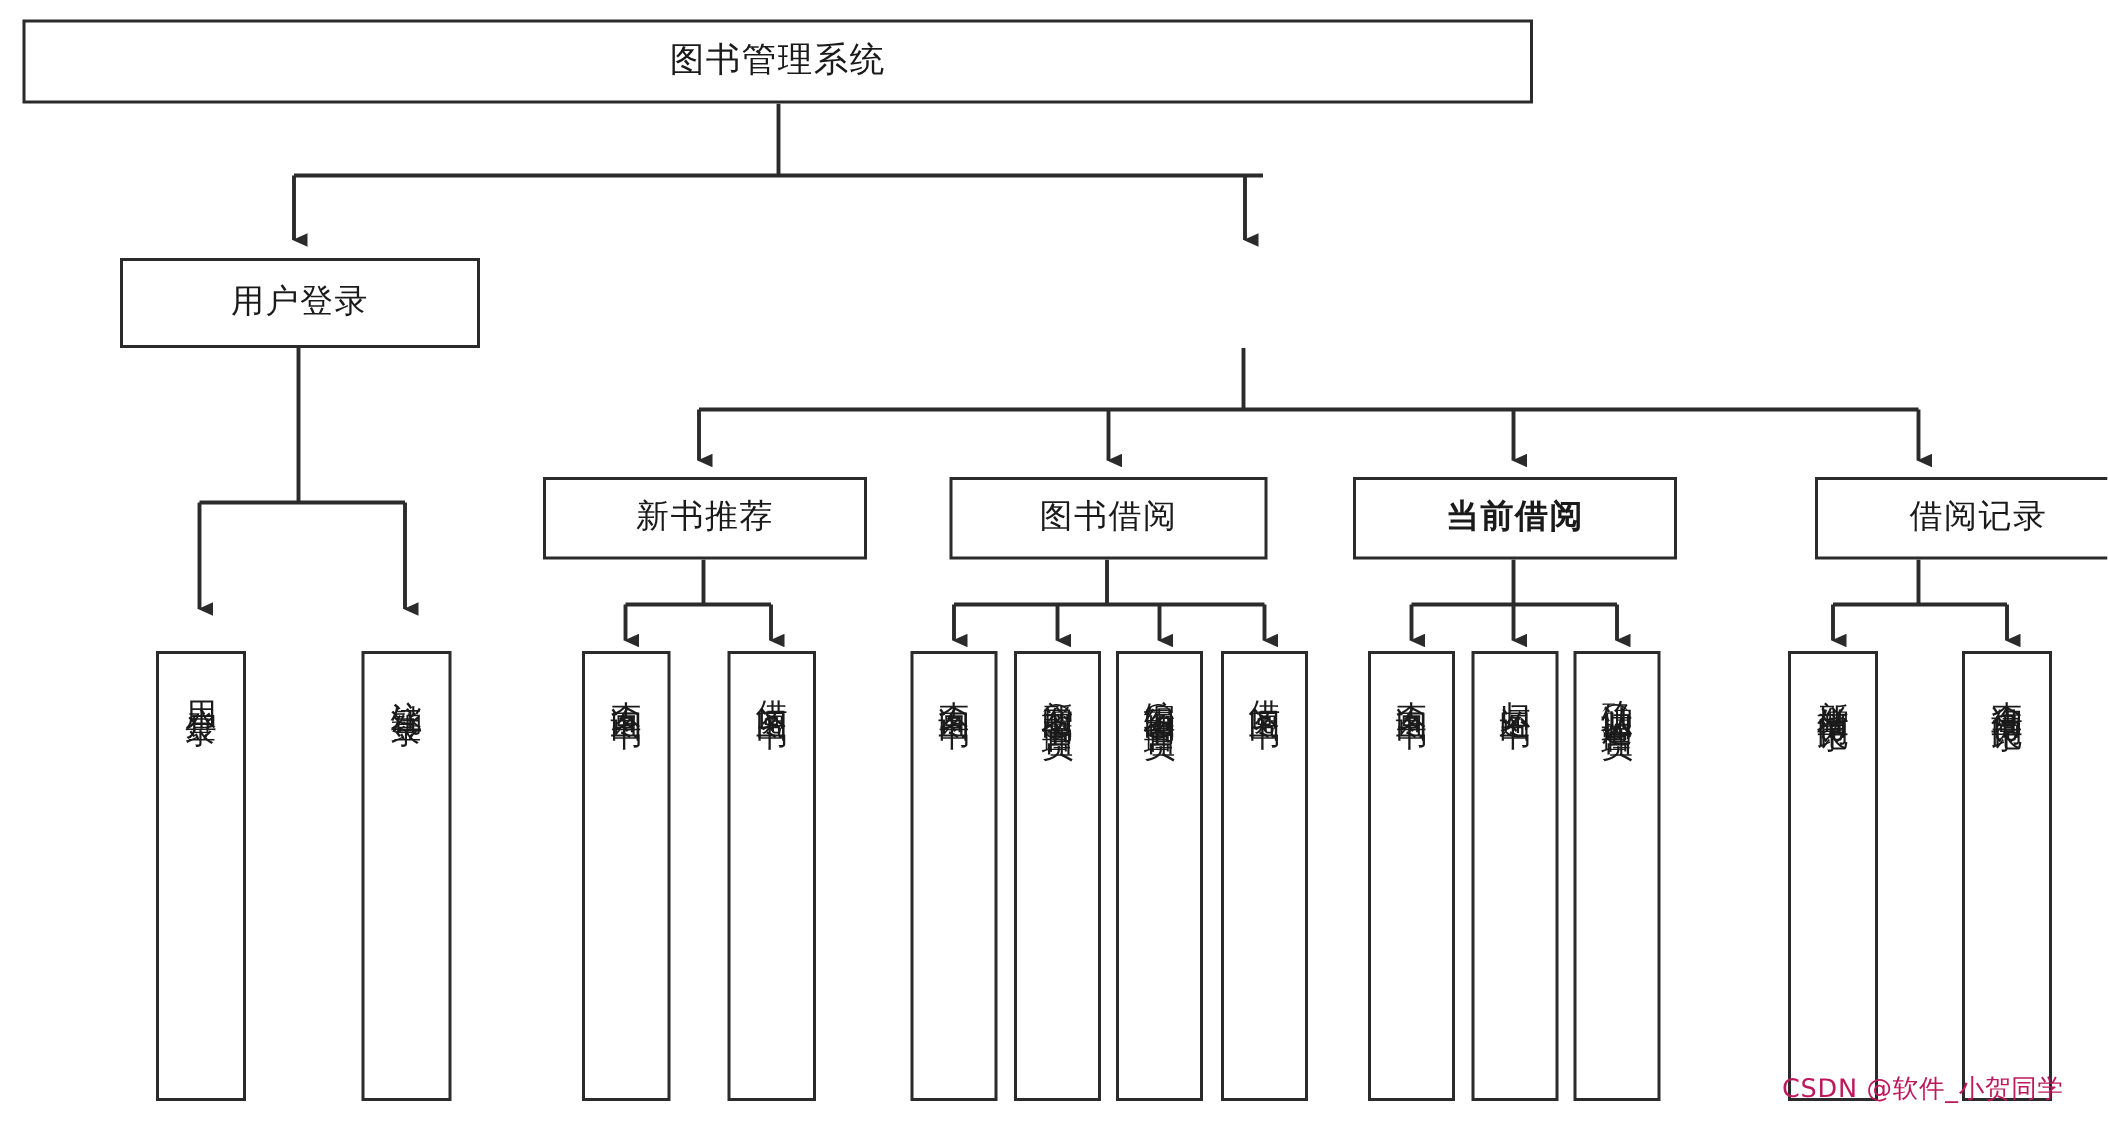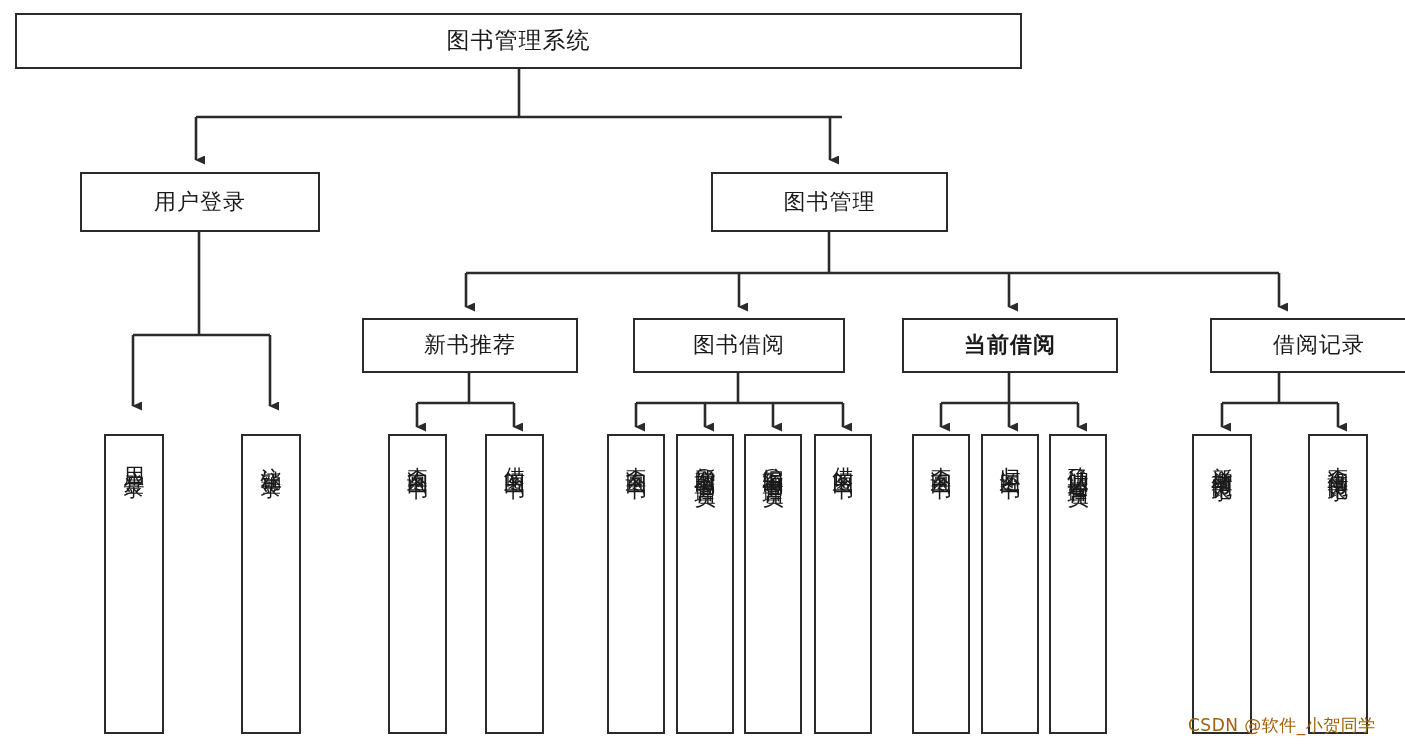--- a/index.html
+++ b/index.html
@@ -62,21 +62,21 @@
     white-space: nowrap;
   }
   .node.leaf-tall .label-v {
     letter-spacing: 3px;
   }
   #watermark {
     position: absolute;
     left: 1188px;
     top: 714px;
     font-size: 17px;
-    color: #a16207;
+    color: #be185d;
     white-space: nowrap;
     z-index: 3;
     letter-spacing: 0.5px;
   }
 </style>
 </head>
 <body>
 
 <div id="diagram-root">
 
@@ -131,23 +131,20 @@
   </svg>
 
   <div class="node root-node" style="left:15px; top:13px; width:1007px; height:56px;">
     <span class="label-h">图书管理系统</span>
   </div>
 
   <div class="node branch-node" style="left:80px; top:172px; width:240px; height:60px;">
     <span class="label-h">用户登录</span>
   </div>
 
-  <div class="node branch-node" style="left:711px; top:172px; width:237px; height:60px;">
-    <span class="label-h">图书管理</span>
-  </div>
 
   <div class="node branch-node" style="left:362px; top:318px; width:216px; height:55px;">
     <span class="label-h">新书推荐</span>
   </div>
 
   <div class="node branch-node" style="left:633px; top:318px; width:212px; height:55px;">
     <span class="label-h">图书借阅</span>
   </div>
 
   <div class="node branch-node" style="left:902px; top:318px; width:216px; height:55px;font-weight:bold;">

